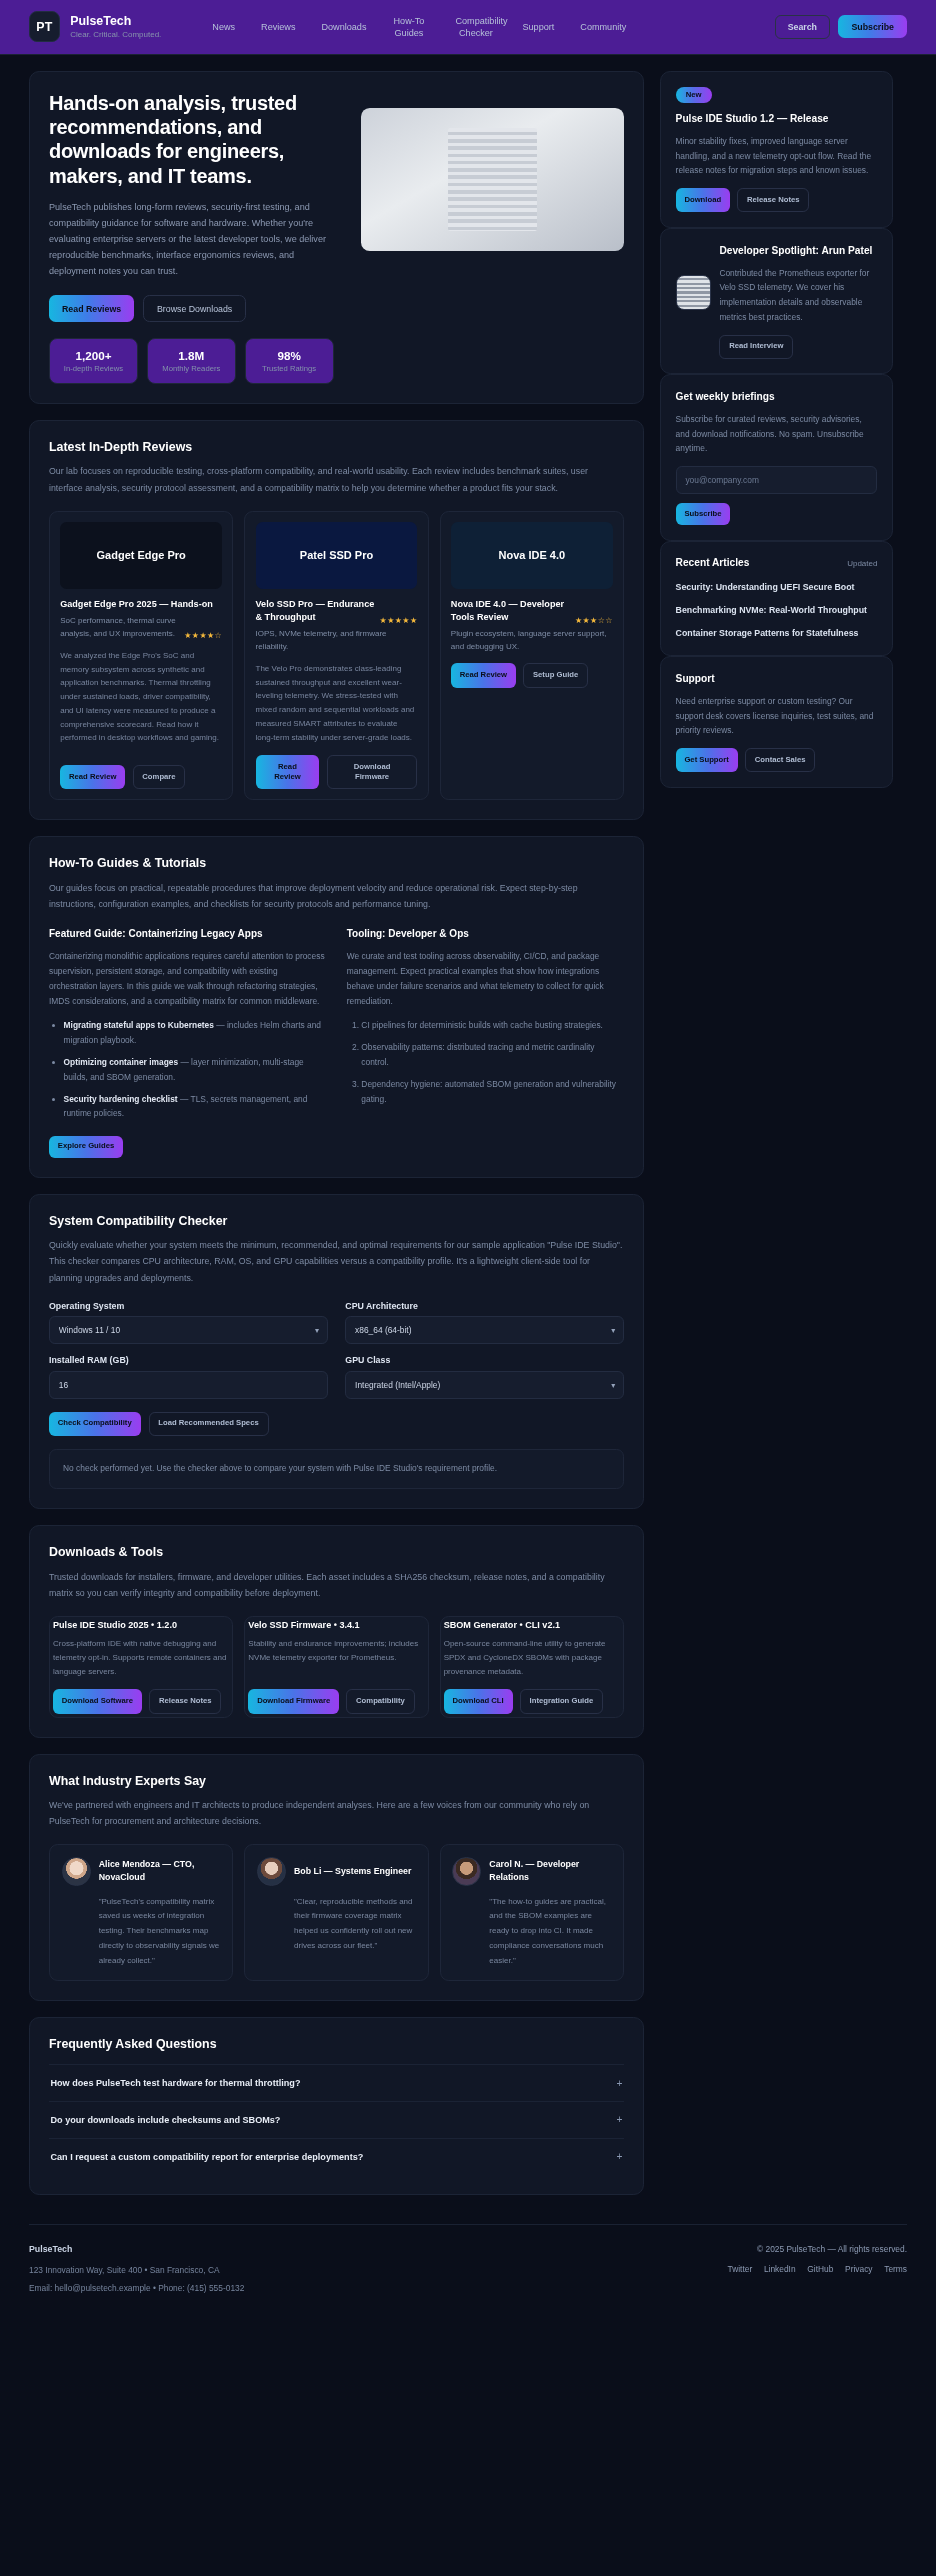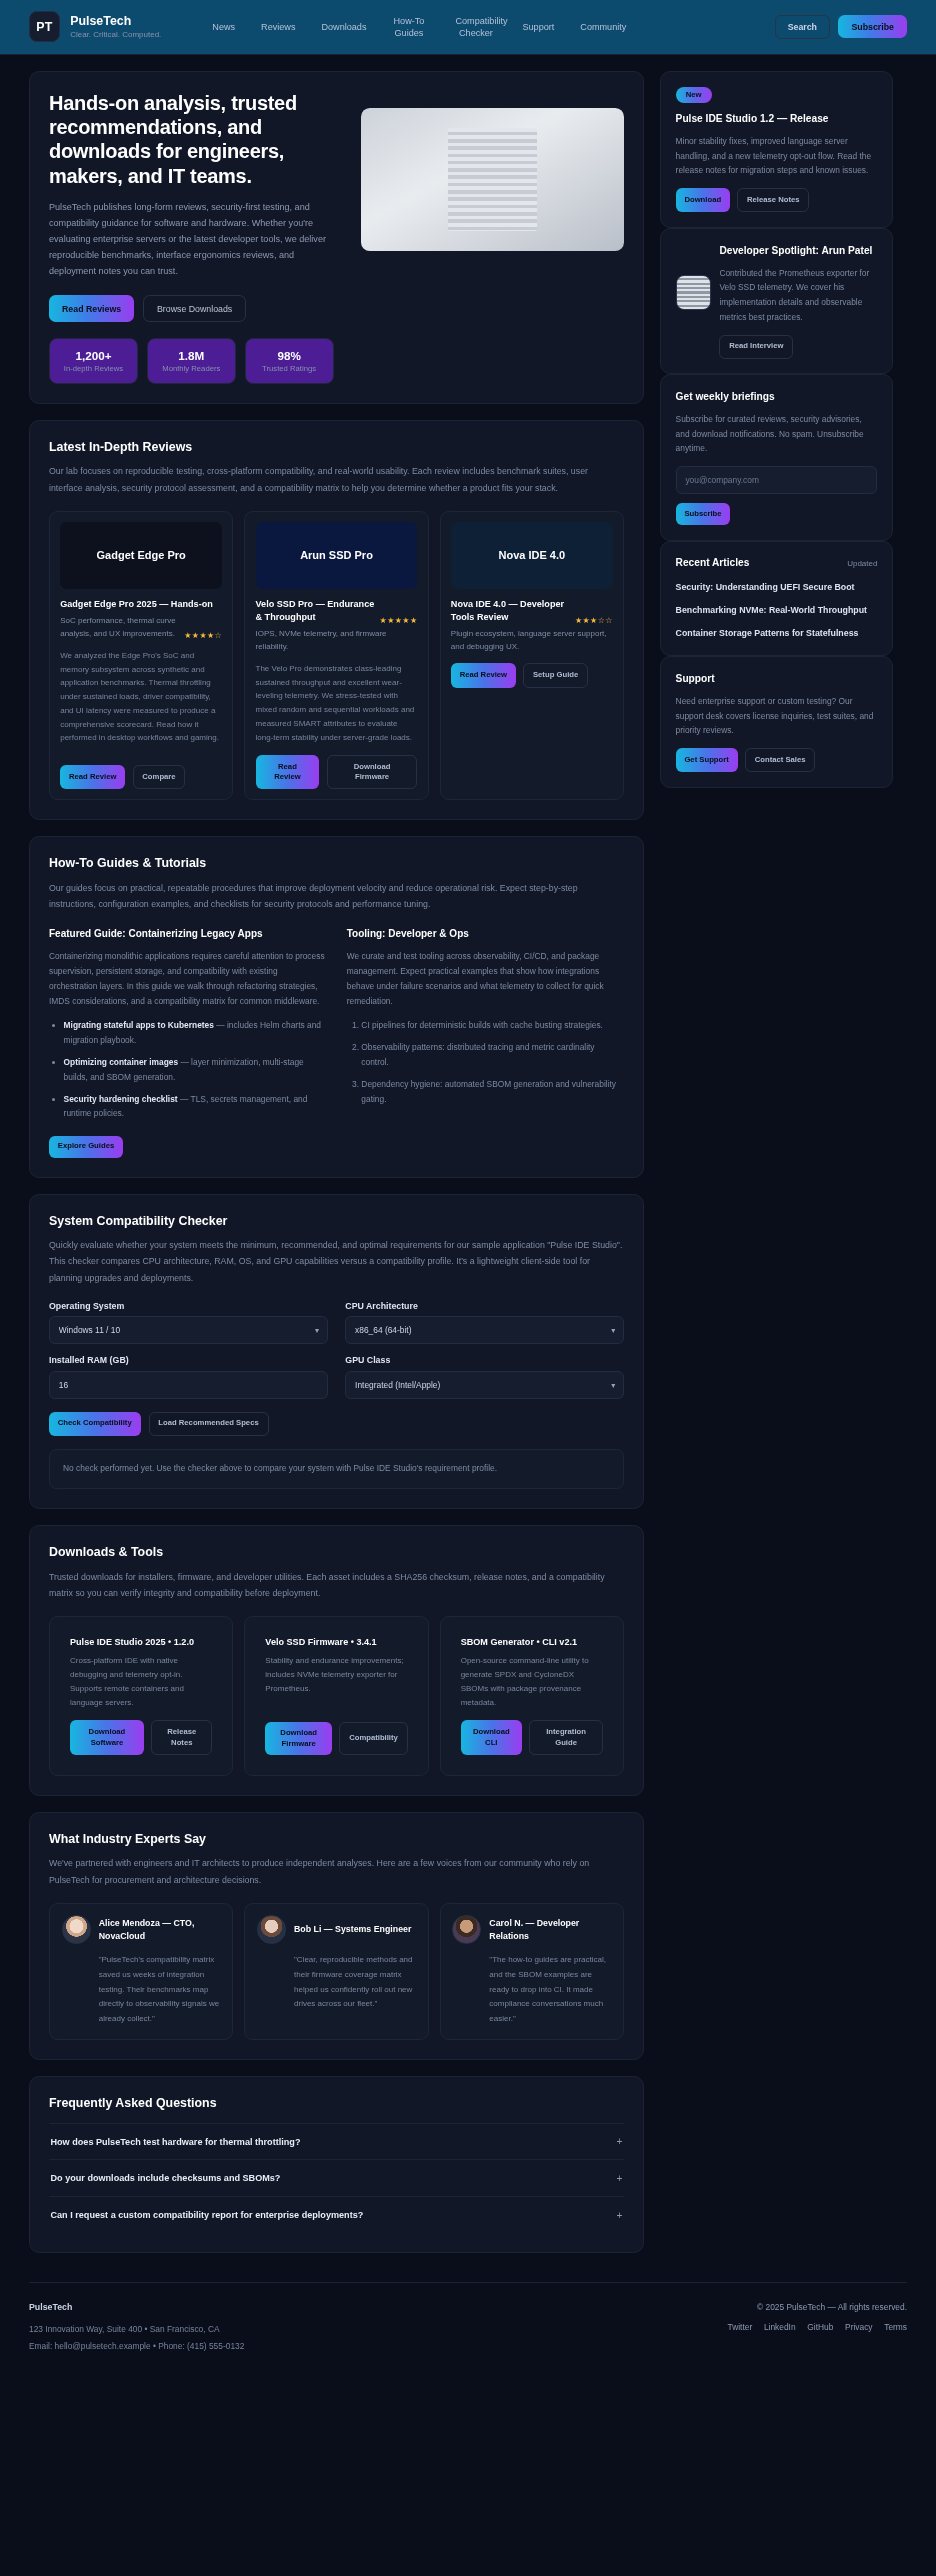--- a/index.html
+++ b/index.html
@@ -8,21 +8,21 @@
     background: #0a0e1a;
     font-family: "Liberation Sans", sans-serif;
     color: #e8edf5;
   }
   body { width: 936px; overflow-x: hidden; }
 
   .page { width: 936px; }
 
   
   .site-header {
-    background: #0c4a6e;
+    background: #4c1d95;
     border-bottom: 0.7px solid #1b2234;
     padding: 10.2px 29px;
   }
   .header-inner { display: flex; align-items: center; gap: 0; }
   .brand { display: flex; align-items: center; gap: 10.2px; }
   .logo-badge {
     width: 31px; height: 31px; border-radius: 8px;
     background: #161d2e; border: 0.7px solid #222c42;
     display: flex; align-items: center; justify-content: center;
     font-weight: bold; font-size: 12.4px; color: #fff; letter-spacing: 0.4px;
@@ -156,21 +156,21 @@
   .checker-btns { display: flex; gap: 8px; margin-bottom: 13px; }
   .result-box {
     background: #131a2a; border: 0.7px solid #1e2639; border-radius: 7.3px;
     padding: 11.7px 13px; font-size: 8.4px; line-height: 1.8; color: #7e8ca5;
   }
 
   
   .dl-grid { display: flex; gap: 11px; }
   .dl-card {
     flex: 1; background: #131a2a; border: 0.7px solid #1e2639;
-    border-radius: 8.8px; padding: 20px; display: flex; flex-direction: column;
+    border-radius: 8.8px; padding: 3px; display: flex; flex-direction: column;
   }
   .dl-title { font-size: 9.1px; font-weight: bold; color: #fff; margin-bottom: 7.3px; }
   .dl-desc { font-size: 8px; line-height: 1.75; color: #7a879f; flex: 1; margin-bottom: 10.2px; }
   .dl-btns { display: flex; gap: 7.3px; }
 
   
   .tst-grid { display: flex; gap: 11px; }
   .tst-card {
     flex: 1; background: #131a2a; border: 0.7px solid #1e2639;
     border-radius: 8.8px; padding: 11.7px;
@@ -315,21 +315,21 @@
               <div class="stars">★★★★☆</div>
             </div>
             <p class="review-body">We analyzed the Edge Pro's SoC and memory subsystem across synthetic and application benchmarks. Thermal throttling under sustained loads, driver compatibility, and UI latency were measured to produce a comprehensive scorecard. Read how it performed in desktop workflows and gaming.</p>
             <div class="review-btns">
               <button class="btn-sm-grad">Read Review</button>
               <button class="btn-sm-outline">Compare</button>
             </div>
           </article>
 
           <article class="review-card">
-            <div class="review-thumb thumb-b">Arun SSD Pro</div>
+            <div class="review-thumb thumb-b">Patel SSD Pro</div>
             <div class="review-head">
               <div class="review-title">Velo SSD Pro — Endurance &amp; Throughput</div>
               <div class="stars">★★★★★</div>
             </div>
             <div class="review-sub">IOPS, NVMe telemetry, and firmware reliability.</div>
             <p class="review-body">The Velo Pro demonstrates class-leading sustained throughput and excellent wear-leveling telemetry. We stress-tested with mixed random and sequential workloads and measured SMART attributes to evaluate long-term stability under server-grade loads.</p>
             <div class="review-btns">
               <button class="btn-sm-grad">Read Review</button>
               <button class="btn-sm-outline">Download Firmware</button>
             </div>

